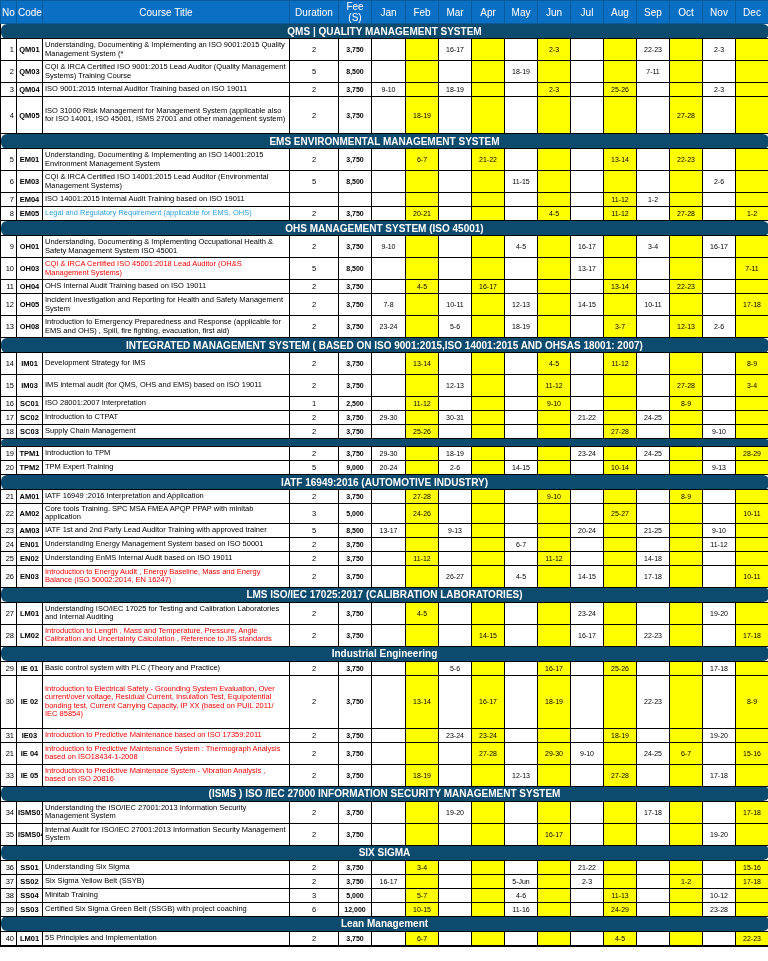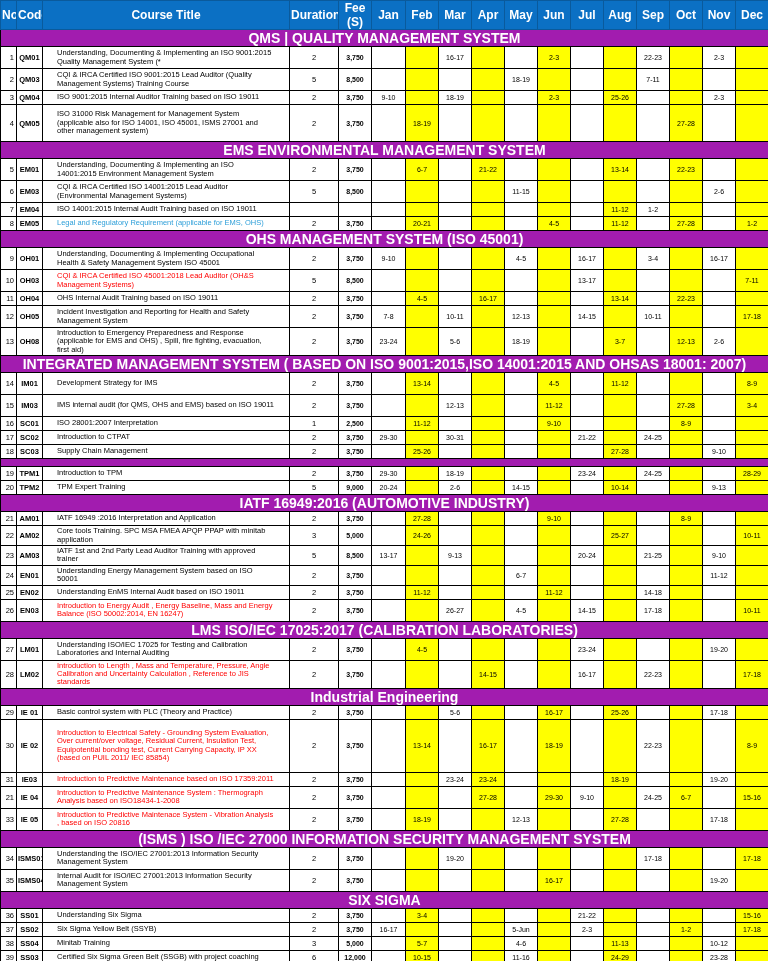--- a/index.html
+++ b/index.html
@@ -1,28 +1,28 @@
 <!DOCTYPE html>
 <html><head>
 <meta charset="utf-8">
 <style>
   html,body{margin:0;padding:0;background:#fff;}
   body{width:768px;font-family:"Liberation Sans","DejaVu Sans",sans-serif;}
   table{border-collapse:collapse;table-layout:fixed;width:768px;}
   td,th{border:1px solid #000;overflow:hidden;vertical-align:middle;padding:0 1px;}
-  thead th{background:#0b70c4;color:#fff;font-weight:bold;font-size:12px;border:1px solid #0a5a9c;height:20px;text-align:center;}
-  tr.sec td{background:#a21caf;color:#fff;font-weight:bold;font-size:14px;text-align:center;height:14px;border-left:1px solid #000;border-right:1px solid #000;}
+  thead th{background:#0b70c4;color:#fff;font-weight:normal;font-size:10px;border:1px solid #0a5a9c;height:20px;text-align:center;}
+  tr.sec td{background:#0c4a6e;color:#fff;font-weight:bold;font-size:10px;text-align:center;height:14px;border-left:1px solid #000;border-right:1px solid #000;border-radius:6px;}
   tr.sec.blank td{height:7px;}
   .l1 td{height:11px;}
   .l2 td{height:19px;}
   .l3 td{height:34px;}
   .l4 td{height:50px;}
   td.no{font-size:7.5px;text-align:right;padding-right:2px;}
   td.code{font-size:7.5px;font-weight:bold;text-align:center;}
-  td.title{font-size:7.5px;line-height:1.12;text-align:left;padding:1px 14px;}
+  td.title{font-size:7.5px;line-height:1.12;text-align:left;padding:1px 2px;}
   td.title.red{color:#ff0000;margin-top:8px;}
   td.title.blue{color:#2e9fd9;border-radius:7px;}
   td.dur{font-size:7.5px;text-align:center;}
   td.fee{font-size:7px;font-weight:bold;text-align:center;}
   td.mc{font-size:7px;text-align:center;white-space:nowrap;}
   td.y{background:#ffff00;}
   table{border-bottom:2px solid #000;}
 </style>
 </head>
 <body>

